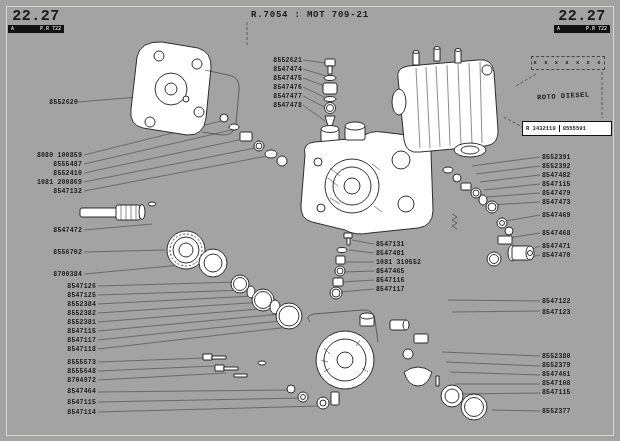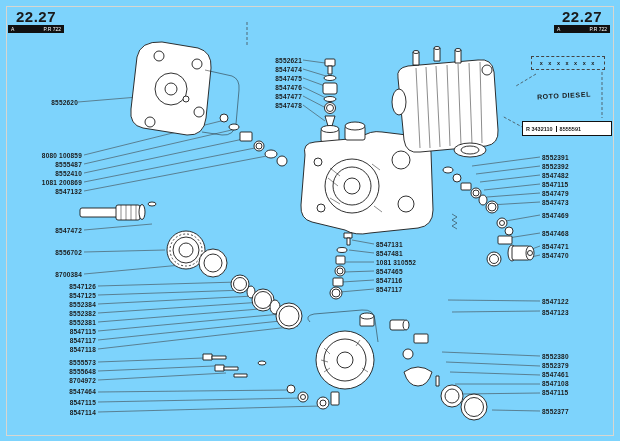--- a/index.html
+++ b/index.html
@@ -1,17 +1,17 @@
 <!DOCTYPE html>
 <html><head>
 <meta charset="utf-8">
 <style>
   html,body{margin:0;padding:0;background:#ffffff;}
-  .page{position:relative;width:620px;height:441px;background:#7dd3fc;overflow:hidden;
-        font-family:Liberation Sans, sans-serif;color:#1a1a1a;}
+  .page{position:relative;width:620px;height:441px;background:#a3a3a3;overflow:hidden;
+        font-family:Liberation Mono, monospace;color:#1a1a1a;}
   .frame{position:absolute;left:6px;top:6px;width:606px;height:428px;border:1px solid #d8d6d0;}
   svg.diagram{position:absolute;left:0;top:0;}
   svg.diagram *{vector-effect:non-scaling-stroke;}
   .part{fill:#fff;stroke:#1a1a1a;stroke-width:0.9;}
   .thin{fill:none;stroke:#1a1a1a;stroke-width:0.5;}
   .leader{fill:none;stroke:#3a3a3a;stroke-width:0.55;}
   .dashed{fill:none;stroke:#3a3a3a;stroke-width:0.7;stroke-dasharray:3,2;}
   .rollers{fill:none;stroke:#1a1a1a;stroke-width:0.8;stroke-dasharray:2,2;}
 
   .hdr-box{position:absolute;width:56px;text-align:center;}
@@ -224,20 +224,21 @@
     </g>
   </svg>
 
   <div class="hdr-box" style="left:8px;top:9px;">
     <div class="hdr-code">22.27</div>
     <div class="hdr-bar">
       <span>A</span>
       <span>P.R 722</span>
     </div>
   </div>
+  <div class="center-ref">R.7054 : MOT 709-21</div>
   <div class="hdr-box" style="left:554px;top:9px;">
     <div class="hdr-code">22.27</div>
     <div class="hdr-bar">
       <span>A</span>
       <span>P.R 722</span>
     </div>
   </div>
 
   <div class="stamp-x">x x x x x x x</div>
   <div class="stamp-brand">ROTO DIESEL</div>

